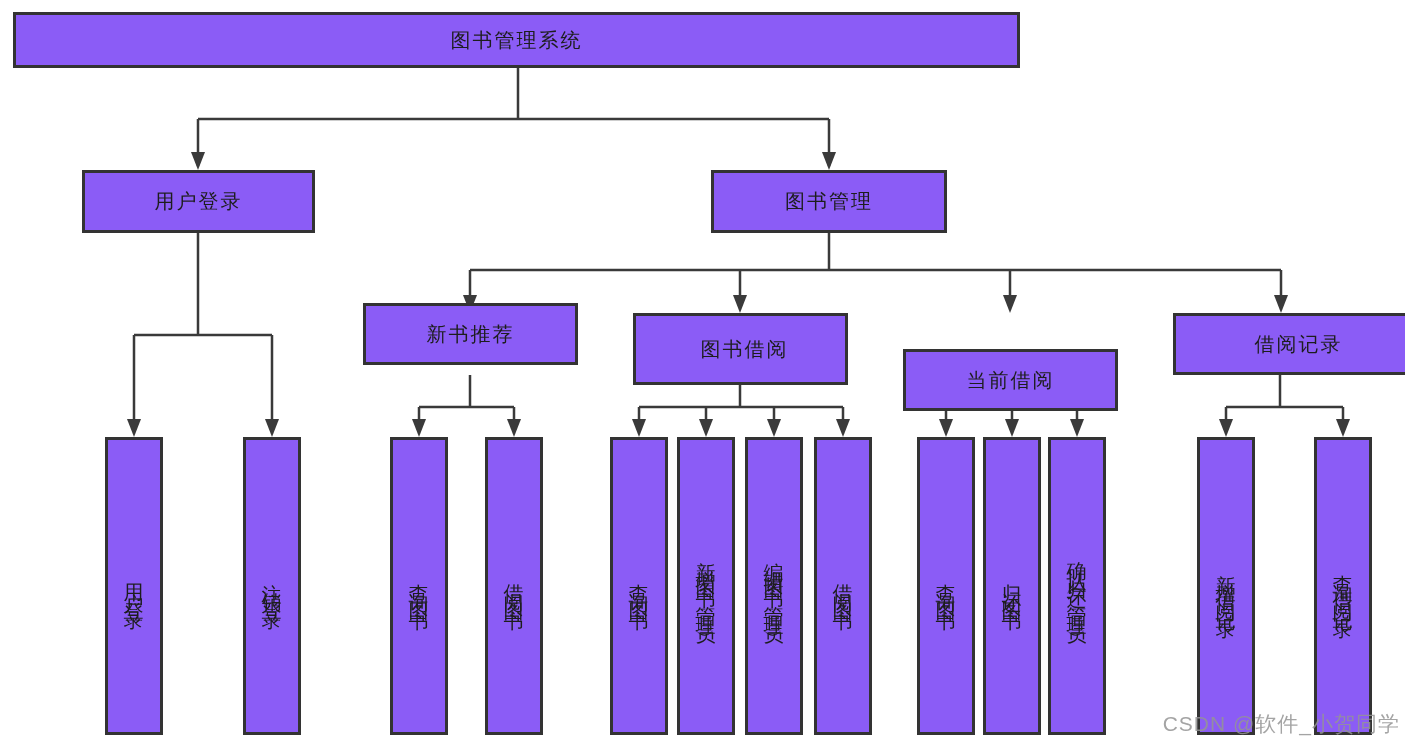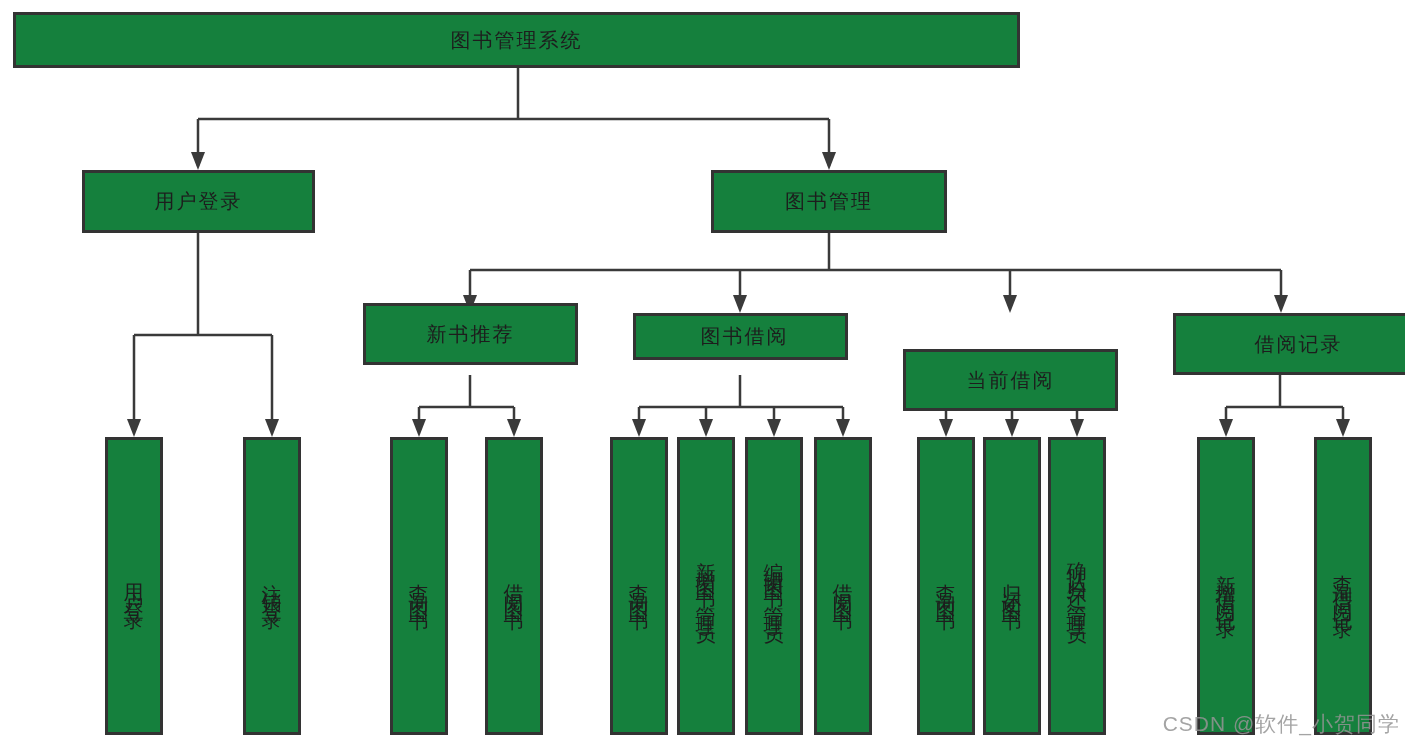--- a/index.html
+++ b/index.html
@@ -12,21 +12,21 @@
     font-family: "Liberation Sans", "DejaVu Sans", sans-serif;
   }
   svg.connectors {
     position: absolute;
     left: 0; top: 0;
     width: 1405px; height: 747px;
     z-index: 1;
   }
   .box {
     position: absolute;
-    background: #15803d;
+    background: #8b5cf6;
     border: 3px solid #333333;
     box-sizing: border-box;
     display: flex;
     align-items: center;
     justify-content: center;
     color: #1d1d1d;
     z-index: 2;
   }
   .hbox {
     font-size: 20px;
@@ -96,21 +96,21 @@
       <polygon points="1336,419 1350,419 1343,437"></polygon>
     </g>
   </svg>
 
   <div class="box hbox" style="left:13px; top:12px; width:1007px; height:56px;">图书管理系统</div>
 
   <div class="box hbox" style="left:82px; top:170px; width:233px; height:63px;">用户登录</div>
   <div class="box hbox" style="left:711px; top:170px; width:236px; height:63px;text-align:center;">图书管理</div>
 
   <div class="box hbox" style="left:363px; top:303px; width:215px; height:62px;font-family:Liberation Serif, serif;">新书推荐</div>
-  <div class="box hbox" style="left:633px; top:313px; width:215px; height:47px;padding-left:8px;">图书借阅</div>
+  <div class="box hbox" style="left:633px; top:313px; width:215px; height:72px;padding-left:8px;">图书借阅</div>
   <div class="box hbox" style="left:903px; top:313px; width:215px; height:62px;margin-top:36px;">当前借阅</div>
   <div class="box hbox" style="left:1173px; top:313px; width:251px; height:62px;">借阅记录</div>
 
   <div class="box vbox" style="left:105px; top:437px; width:58px; height:298px;">用户登录</div>
   <div class="box vbox" style="left:243px; top:437px; width:58px; height:298px;">注销登录</div>
 
   <div class="box vbox" style="left:390px; top:437px; width:58px; height:298px;">查询图书</div>
   <div class="box vbox" style="left:485px; top:437px; width:58px; height:298px;">借阅图书</div>
 
   <div class="box vbox" style="left:610px; top:437px; width:58px; height:298px;">查询图书</div>

